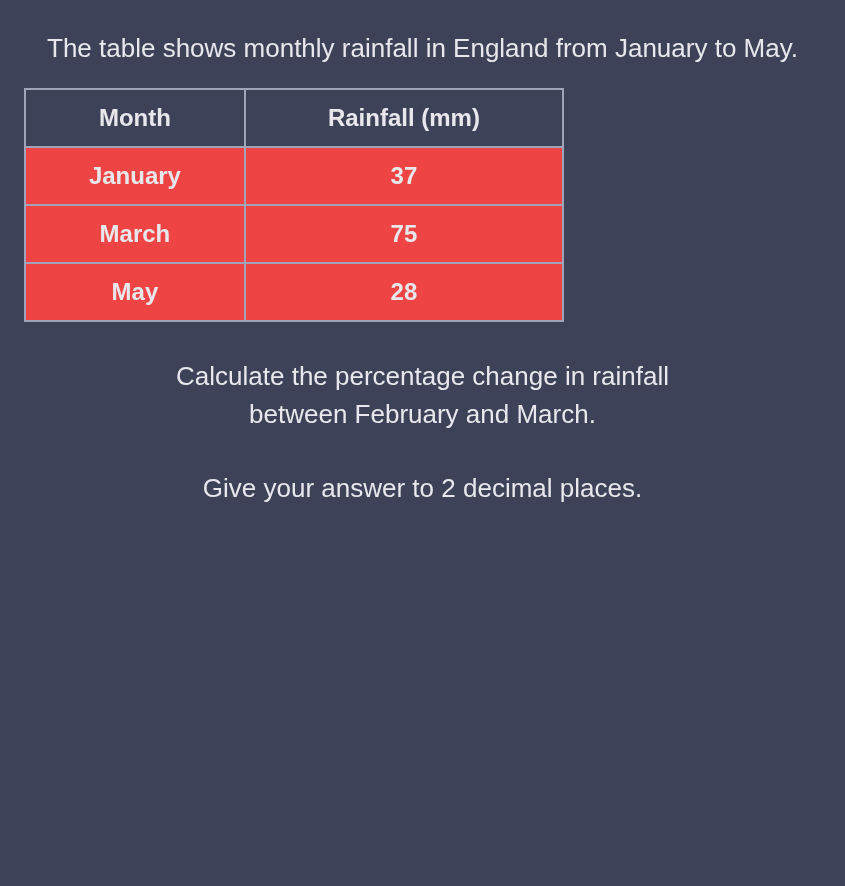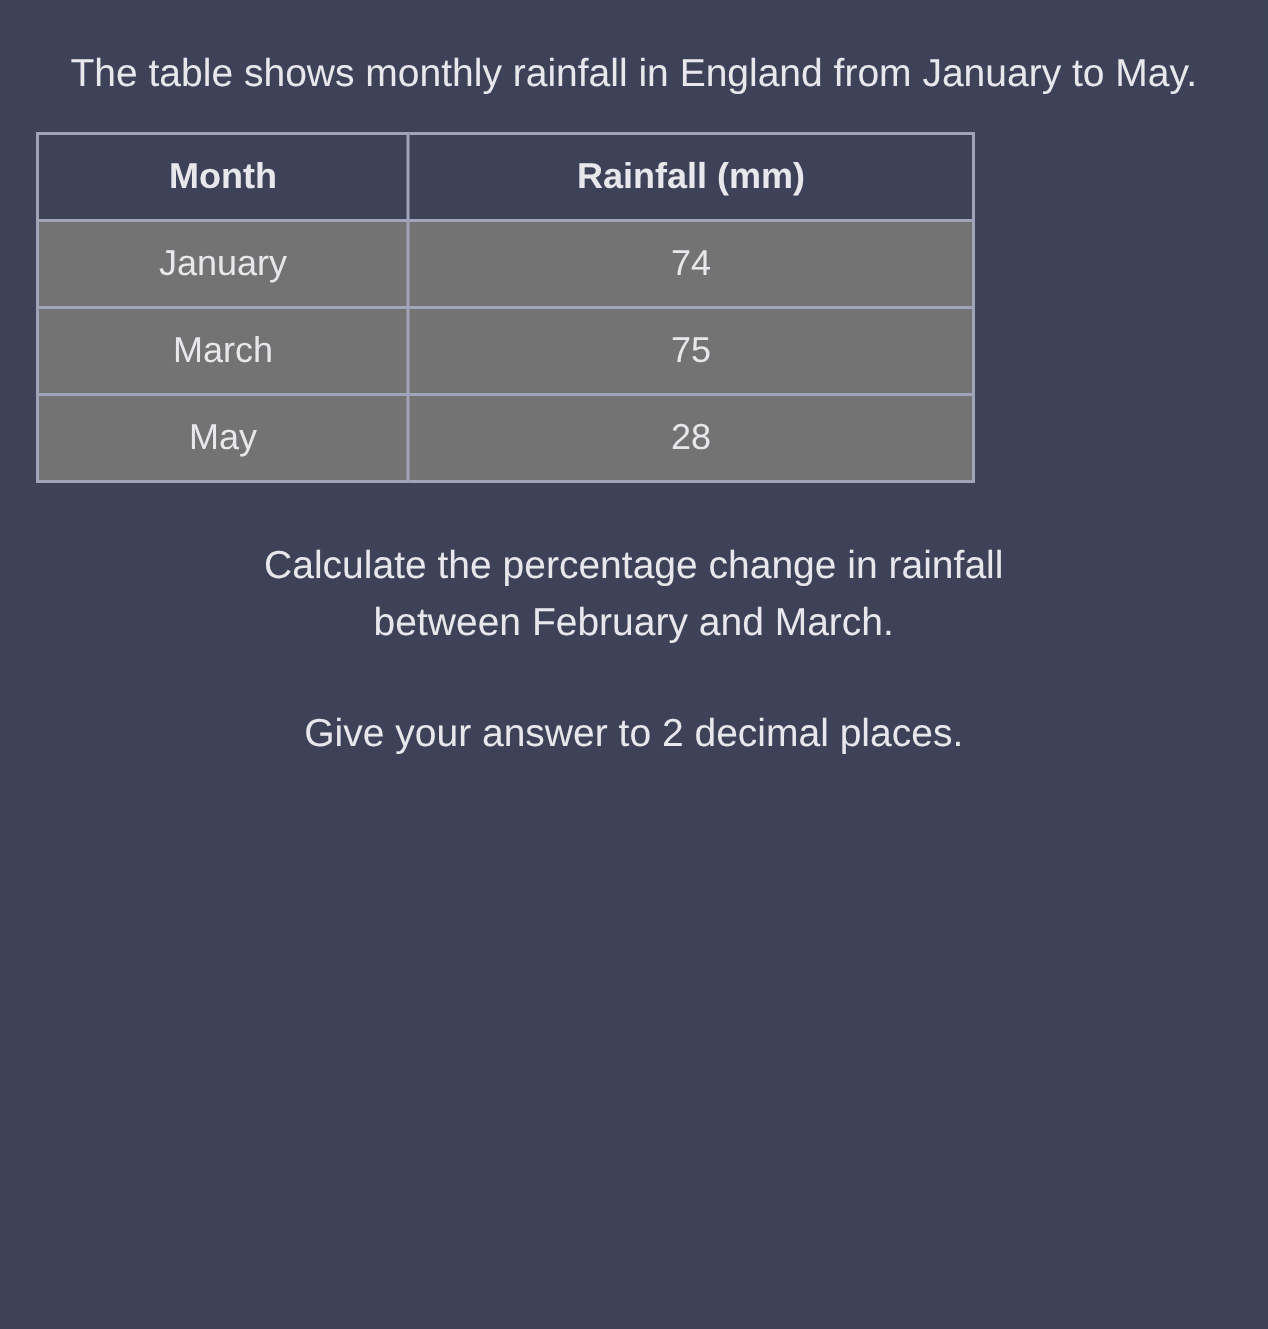--- a/index.html
+++ b/index.html
@@ -20,39 +20,40 @@
 
     .intro-text {
       font-size: 26px;
       line-height: 1.4;
       margin-bottom: 22px;
       font-weight: 400;
     }
 
     .rainfall-table {
       border-collapse: collapse;
-      width: 626px;
+      width: 540px;
       margin-bottom: 36px;
     }
 
     .rainfall-table th,
     .rainfall-table td {
       border: 2px solid #a0a4b8;
       padding: 14px 20px;
       font-size: 24px;
       font-weight: 400;
     }
 
     .rainfall-table thead th {
       font-weight: 700;
       background-color: #3d4259;
     }
 
     .rainfall-table tbody td {
-      background-color: #737373;
+      background-color: #ef4444;
+      font-weight: bold;
     }
 
     .question-text {
       font-size: 26px;
       line-height: 1.45;
       margin-bottom: 36px;
       margin-top: 28px;
     }
 
     .answer-text {
@@ -68,21 +69,21 @@
 <table class="rainfall-table">
   <thead>
     <tr>
       <th>Month</th>
       <th>Rainfall (mm)</th>
     </tr>
   </thead>
   <tbody id="table-body">
   <tr>
         <td>January</td>
-        <td>74</td>
+        <td>37</td>
       </tr>
       <tr>
         <td>March</td>
         <td>75</td>
       </tr>
       <tr>
         <td>May</td>
         <td>28</td>
       </tr>
     </tbody>

